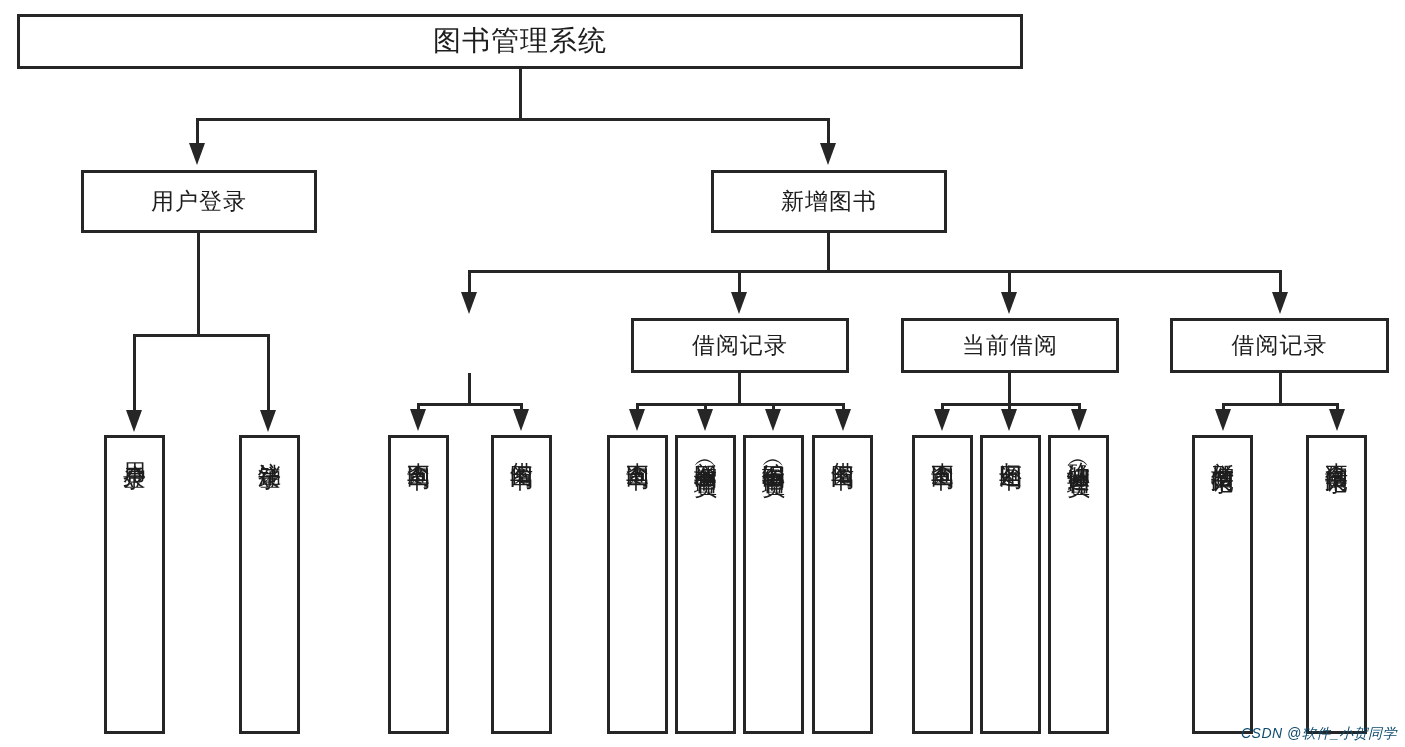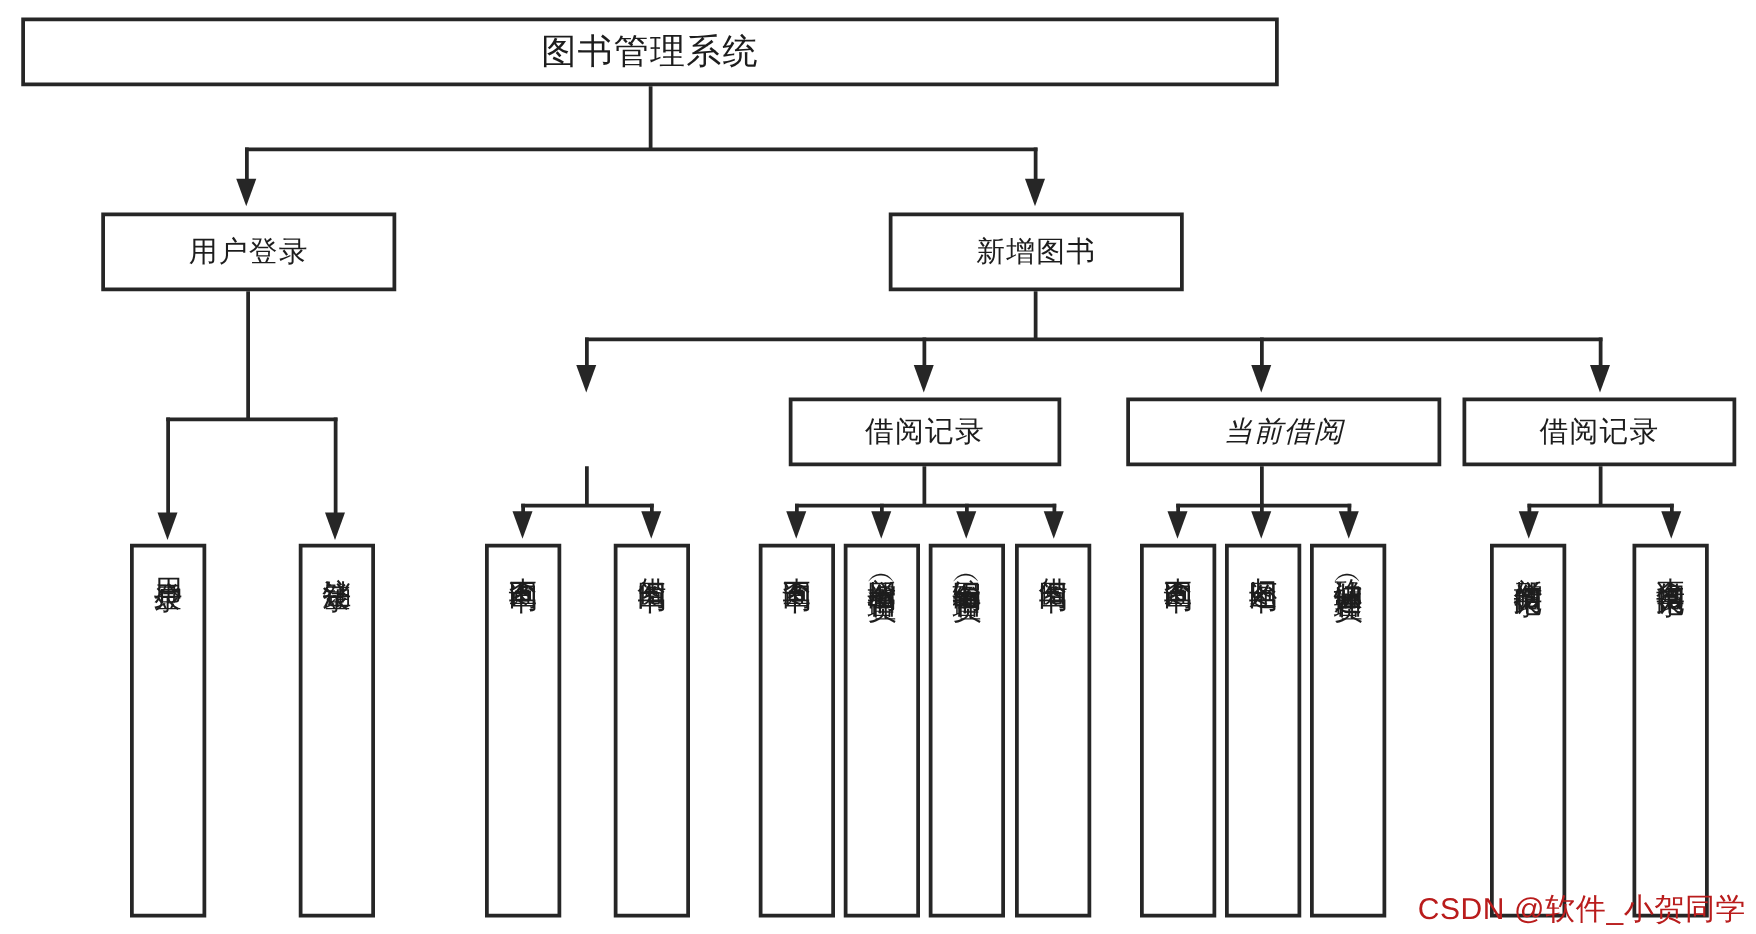--- a/index.html
+++ b/index.html
@@ -64,24 +64,25 @@
     height: 0;
     border-left: 8px solid transparent;
     border-right: 8px solid transparent;
     border-top: 22px solid #262626;
   }
   
   #watermark {
     position: absolute;
     right: 8px;
     bottom: 4px;
-    font-size: 24px;
-    color: #b91c1c;
+    font-size: 14px;
+    color: #0c4a6e;
     white-space: nowrap;
     letter-spacing: 0.5px;
+    font-style: italic;
   }
 </style>
 </head>
 <body>
 
 <div id="canvas">
 
   <div class="node root horiz" style="left:17px; top:14px; width:1006px; height:55px;">
     <span>图书管理系统</span>
   </div>
@@ -124,21 +125,21 @@
   <div class="arrow" style="left:1001px; top:292px;"></div>
 
   <div class="conn vline" style="left:1279px; top:270px; width:3px; height:23px;"></div>
   <div class="arrow" style="left:1272px; top:292px;"></div>
 
 
   <div class="node horiz" style="left:631px; top:318px; width:218px; height:55px;">
     <span>借阅记录</span>
   </div>
 
-  <div class="node horiz" style="left:901px; top:318px; width:252px; height:55px;font-style:italic;">
+  <div class="node horiz" style="left:901px; top:318px; width:218px; height:55px;">
     <span>当前借阅</span>
   </div>
 
   <div class="node horiz" style="left:1170px; top:318px; width:219px; height:55px;">
     <span>借阅记录</span>
   </div>
 
   <div class="conn vline" style="left:468px; top:373px; width:3px; height:32px;"></div>
   <div class="conn hline" style="left:417px; top:403px; width:106px; height:3px;"></div>
   <div class="conn vline" style="left:417px; top:403px; width:3px; height:10px;"></div>

